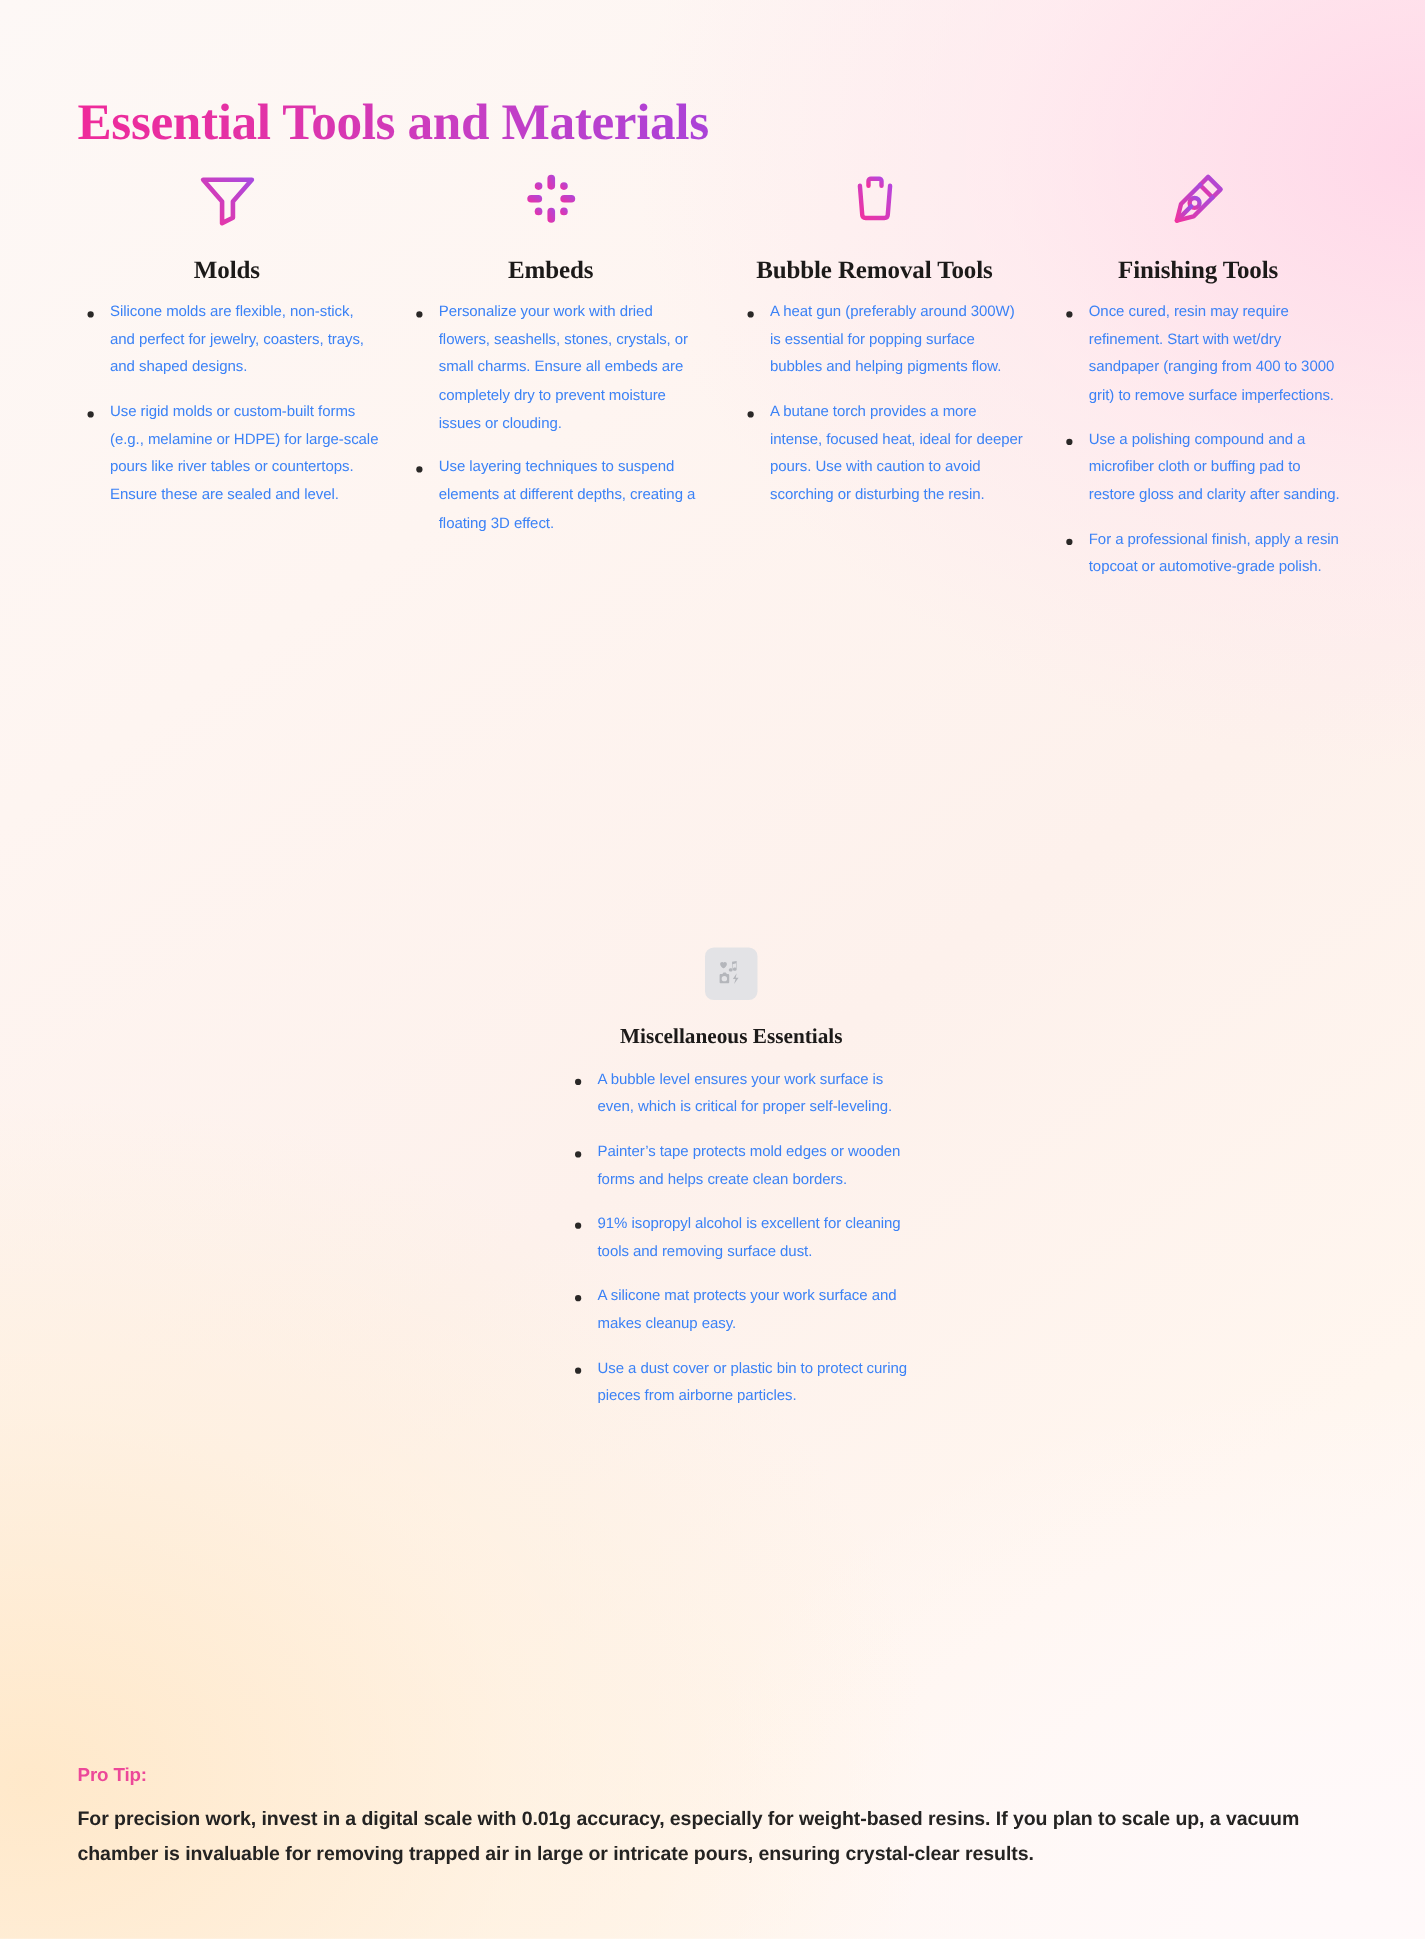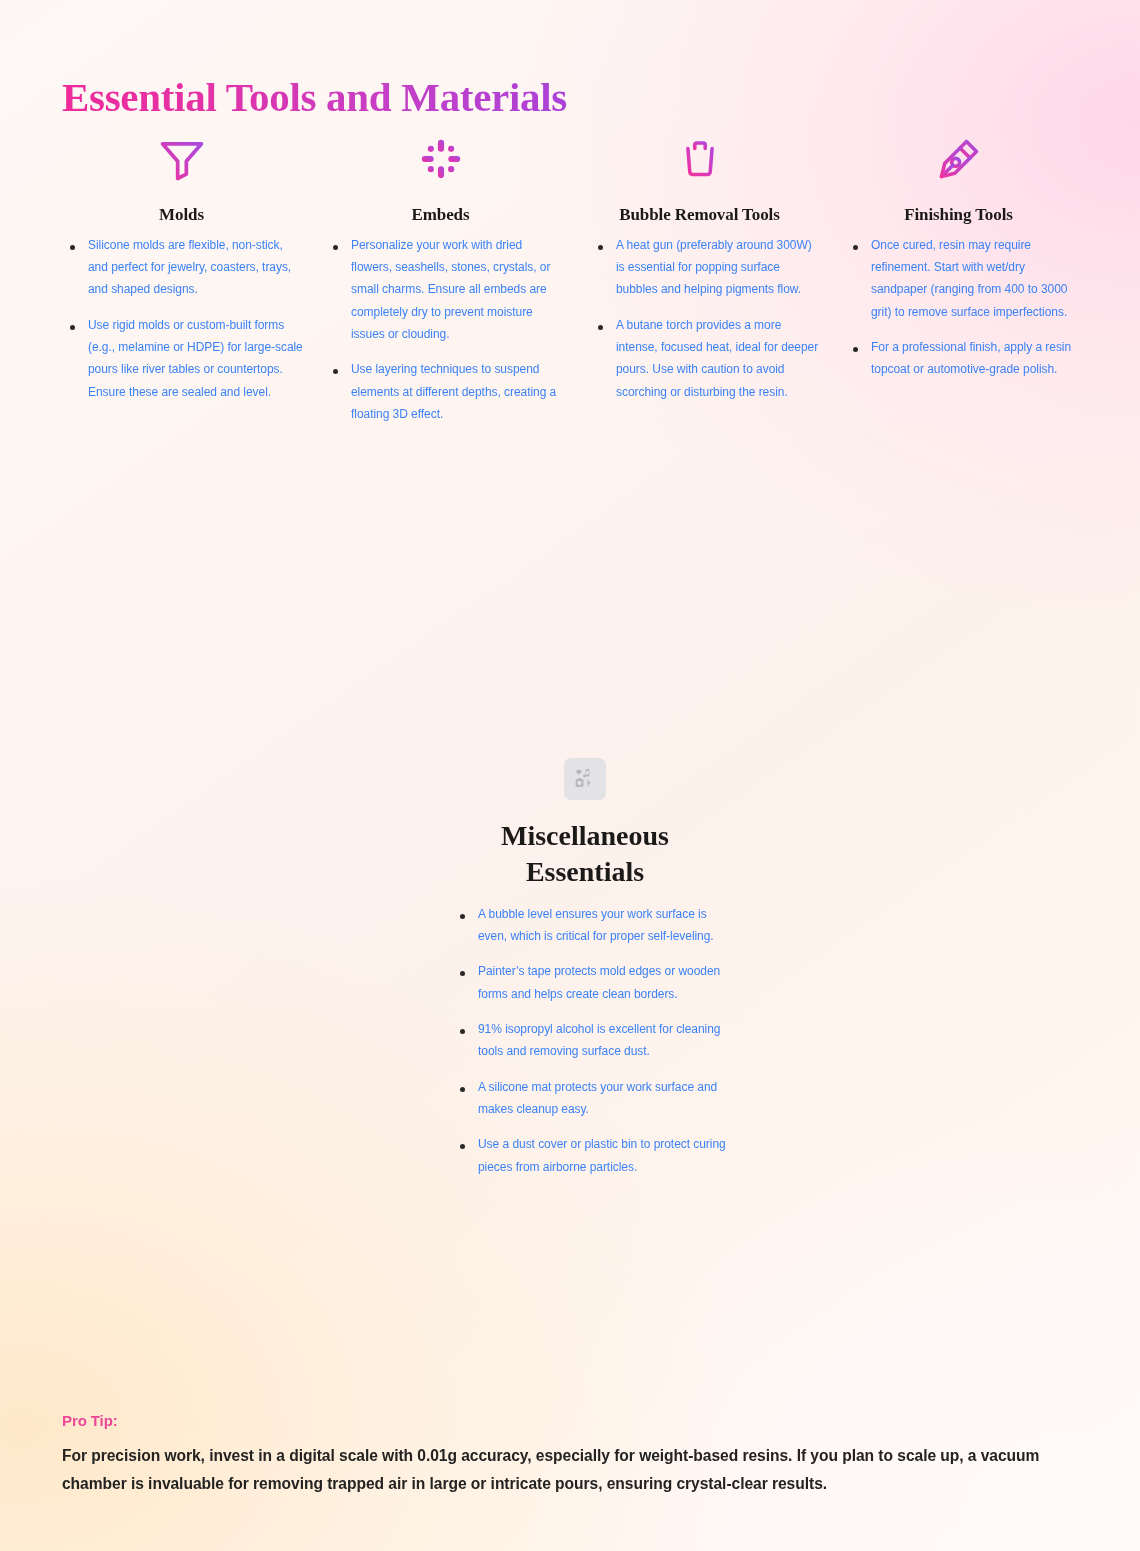--- a/index.html
+++ b/index.html
@@ -64,21 +64,21 @@
     height: 62px;
     display: flex;
     align-items: center;
     justify-content: center;
   }
   .icon-wrap svg { display: block; }
 
   .col-head {
     font-family: "Liberation Serif", serif;
     font-weight: bold;
-    font-size: 17px;
+    font-size: 20px;
     color: #1c1a19;
     text-align: center;
     line-height: 1.28;
     margin: 14px 0 8px 0;
     letter-spacing: -0.1px;
   }
 
   ul.bullets {
     margin: 0;
     padding: 0 0 0 30px;
@@ -122,21 +122,21 @@
     margin: 0 auto;
     border-radius: 7px;
     background: #e3e3e6;
     display: flex;
     align-items: center;
     justify-content: center;
   }
   .misc-head {
     font-family: "Liberation Serif", serif;
     font-weight: bold;
-    font-size: 28px;
+    font-size: 17px;
     color: #1c1a19;
     text-align: center;
     line-height: 1.3;
     margin: 18px 0 12px 0;
   }
   .misc ul.bullets { padding-left: 38px; }
 
   
   .protip {
     position: absolute;
@@ -247,20 +247,21 @@
           </defs>
           <path d="M15.6 3.6l4.8 4.8-3.1 3.1-4.8-4.8z"></path>
           <path d="M12.5 6.7L5.2 14l-1.6 6.4 6.4-1.6 7.3-7.3"></path>
           <circle cx="10.4" cy="13.6" r="1.9"></circle>
           <path d="M9.05 14.95L3.6 20.4"></path>
         </svg>
       </div>
       <div class="col-head">Finishing Tools</div>
       <ul class="bullets">
         <li>Once cured, resin may require refinement. Start with wet/dry sandpaper (ranging from 400 to 3000 grit) to remove surface imperfections.</li>
+        <li>Use a polishing compound and a microfiber cloth or buffing pad to restore gloss and clarity after sanding.</li>
         <li>For a professional finish, apply a resin topcoat or automotive-grade polish.</li>
       </ul>
     </div>
 
   </div>
 
   <div class="misc">
     <div class="broken-img">
       <svg width="26" height="26" viewBox="0 0 24 24" fill="#b4b6bb">
         <path d="M5.3 3.4c-.9 0-1.5.7-1.5 1.5 0 1.3 1.6 2.5 2.3 3 .1.1.3.1.4 0 .7-.5 2.3-1.7 2.3-3 0-.8-.7-1.5-1.5-1.5-.5 0-.9.2-1 .5-.2-.3-.6-.5-1-.5z"></path>

